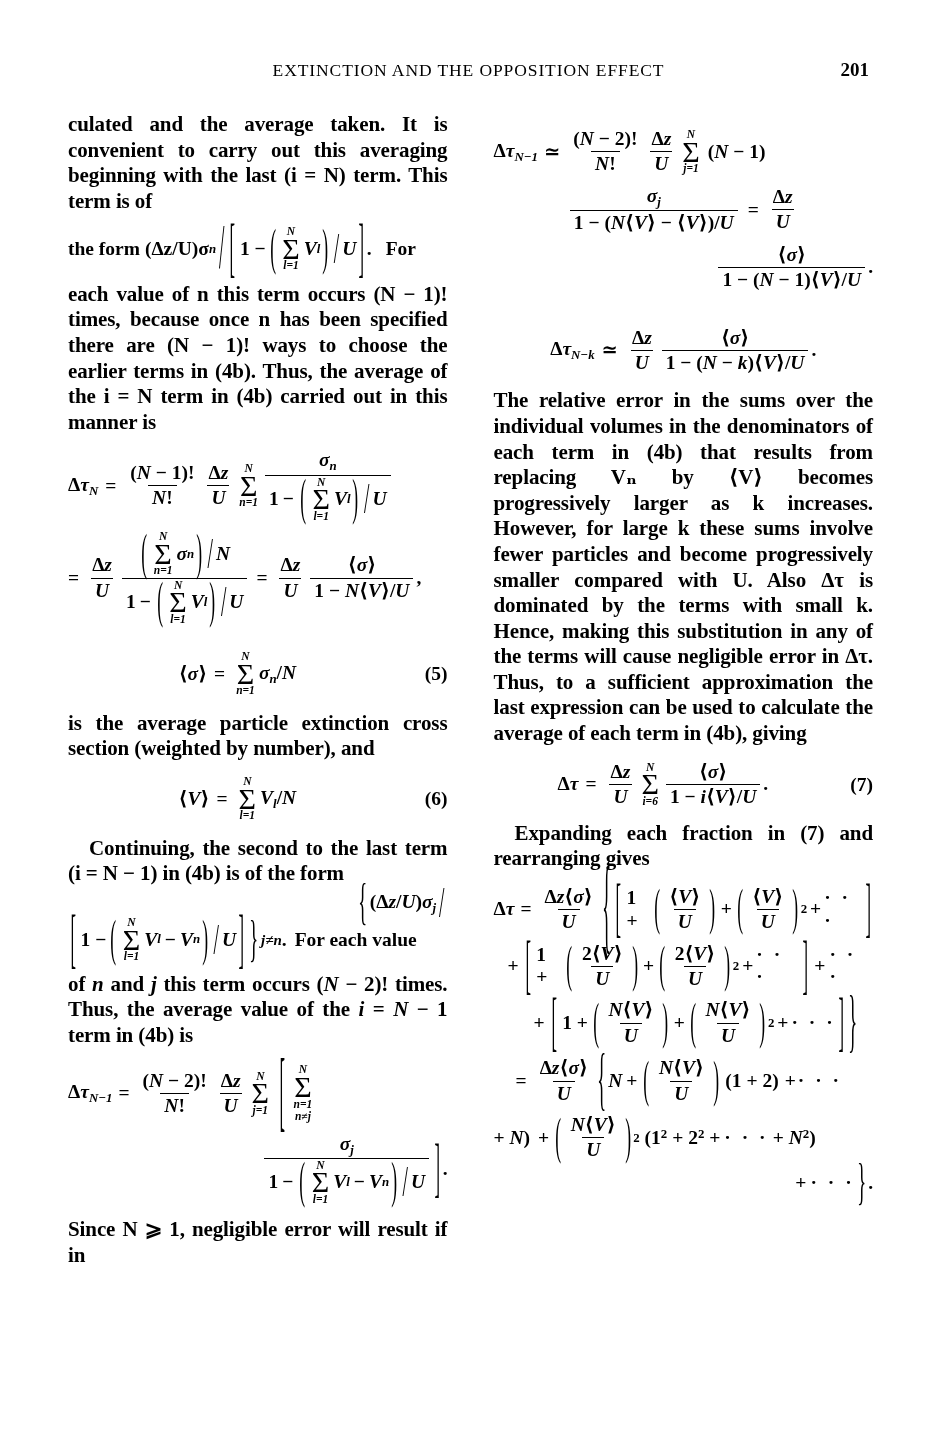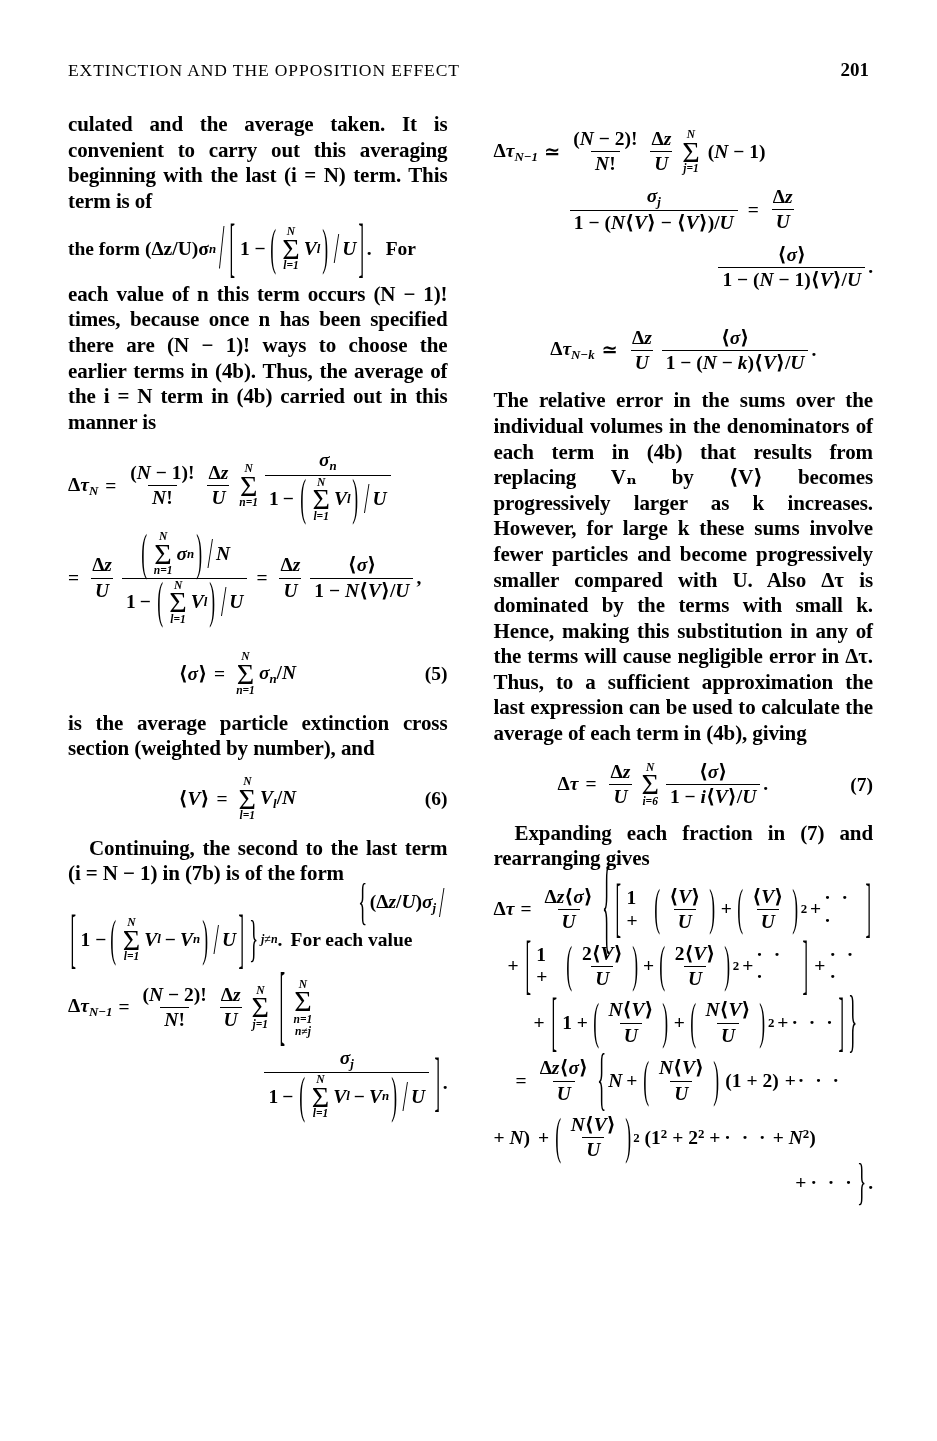--- a/index.html
+++ b/index.html
@@ -12,21 +12,21 @@
   }
   .page{
     position:absolute;inset:0;
     padding:0;
   }
   
   .runhead{
     position:absolute;
     left:68px;right:68px;top:60px;
     height:26px;
-    display:flex;align-items:baseline;justify-content:flex-start;
+    display:flex;align-items:baseline;justify-content:center;
   }
   .runhead .title{
     font-size:17.5px;
     letter-spacing:.9px;
     font-variant:small-caps;
     text-transform:uppercase;
     white-space:nowrap;
     font-weight:400;
   }
   .runhead .folio{
@@ -136,21 +136,21 @@
     font-size:19.5px;
   }
   .eqrow{display:flex;align-items:center;width:100%;}
 
   .angle{font-style:normal;}
 
   .ddots{letter-spacing:3px;}
 
   .sub-nj{
     display:inline-flex;flex-direction:column;
-    font-size:12px;font-style:italic;
+    font-size:15px;font-style:italic;
     line-height:1.08;
     vertical-align:-0.55em;
     margin-left:1px;
   }
 </style>
 </head>
 <body>
 
 <div class="page">
 
@@ -294,21 +294,21 @@
           <span class="sum">
             <span class="lim top">N</span>
             <span class="sig">Σ</span>
             <span class="lim bot">l=1</span>
           </span>
           <span><i>V</i><sub>l</sub>/<i>N</i></span>
         </div>
         <span class="eqno">(6)</span>
       </div>
 
-      <p class="indent">Continuing, the second to the last term (i = N − 1) in (7b) is of the form</p>
+      <p class="indent">Continuing, the second to the last term (i = N − 1) in (4b) is of the form</p>
 
       <div class="math left" style="margin-top:4px;margin-bottom:2px;justify-content:flex-end;">
         <span class="big brc2">{</span>
         <span>(Δ<i>z</i>/<i>U</i>)<i>σ</i><sub>j</sub></span>
         <span class="slash big">/</span>
       </div>
       <div class="math left" style="margin-top:2px;">
         <span class="big br3">[</span>
         <span style="margin:0 2px;">1 <span class="up">−</span></span>
         <span class="big pr2">(</span>
@@ -327,20 +327,21 @@
         <i>U</i>
         <span class="big br3">]</span>
         <span class="big brc2">}</span>
           <span class="sub-nj">
             <span>j≠n</span>
           </span>
           <span>.</span>
         <span style="margin-left:8px;">For each value</span>
       </div>
 
+      <p style="margin-top:2px;">of <i>n</i> and <i>j</i> this term occurs (<i>N</i> − 2)! times. Thus, the average value of the <i>i</i> = <i>N</i> − 1 term in (4b) is</p>
 
       <div class="math left" style="margin-top:16px;">
         <span>Δ<i>τ</i><sub>N−1</sub></span>
         <span style="margin:0 6px;">=</span>
         <span class="frac">
           <span class="num">(<i>N</i> − 2)!</span>
           <span class="den"><i>N</i>!</span>
         </span>
         <span class="frac">
           <span class="num">Δ<i>z</i></span>
@@ -375,20 +376,21 @@
             <i>V</i><sub>n</sub>
             <span class="big pr2">)</span>
             <span class="slash big">/</span>
             <i>U</i>
           </span>
         </span>
         <span class="big br3">]</span>
           <span>.</span>
       </div>
 
+      <p style="margin-top:12px;">Since N ⩾ 1, negligible error will result if in</p>
     </div>
 
     <div class="col">
 
 
       <div class="math left" style="margin-top:16px;">
         <span>Δ<i>τ</i><sub>N−1</sub></span>
         <span style="margin:0 6px;">≃</span>
         <span class="frac">
           <span class="num">(<i>N</i> − 2)!</span>

